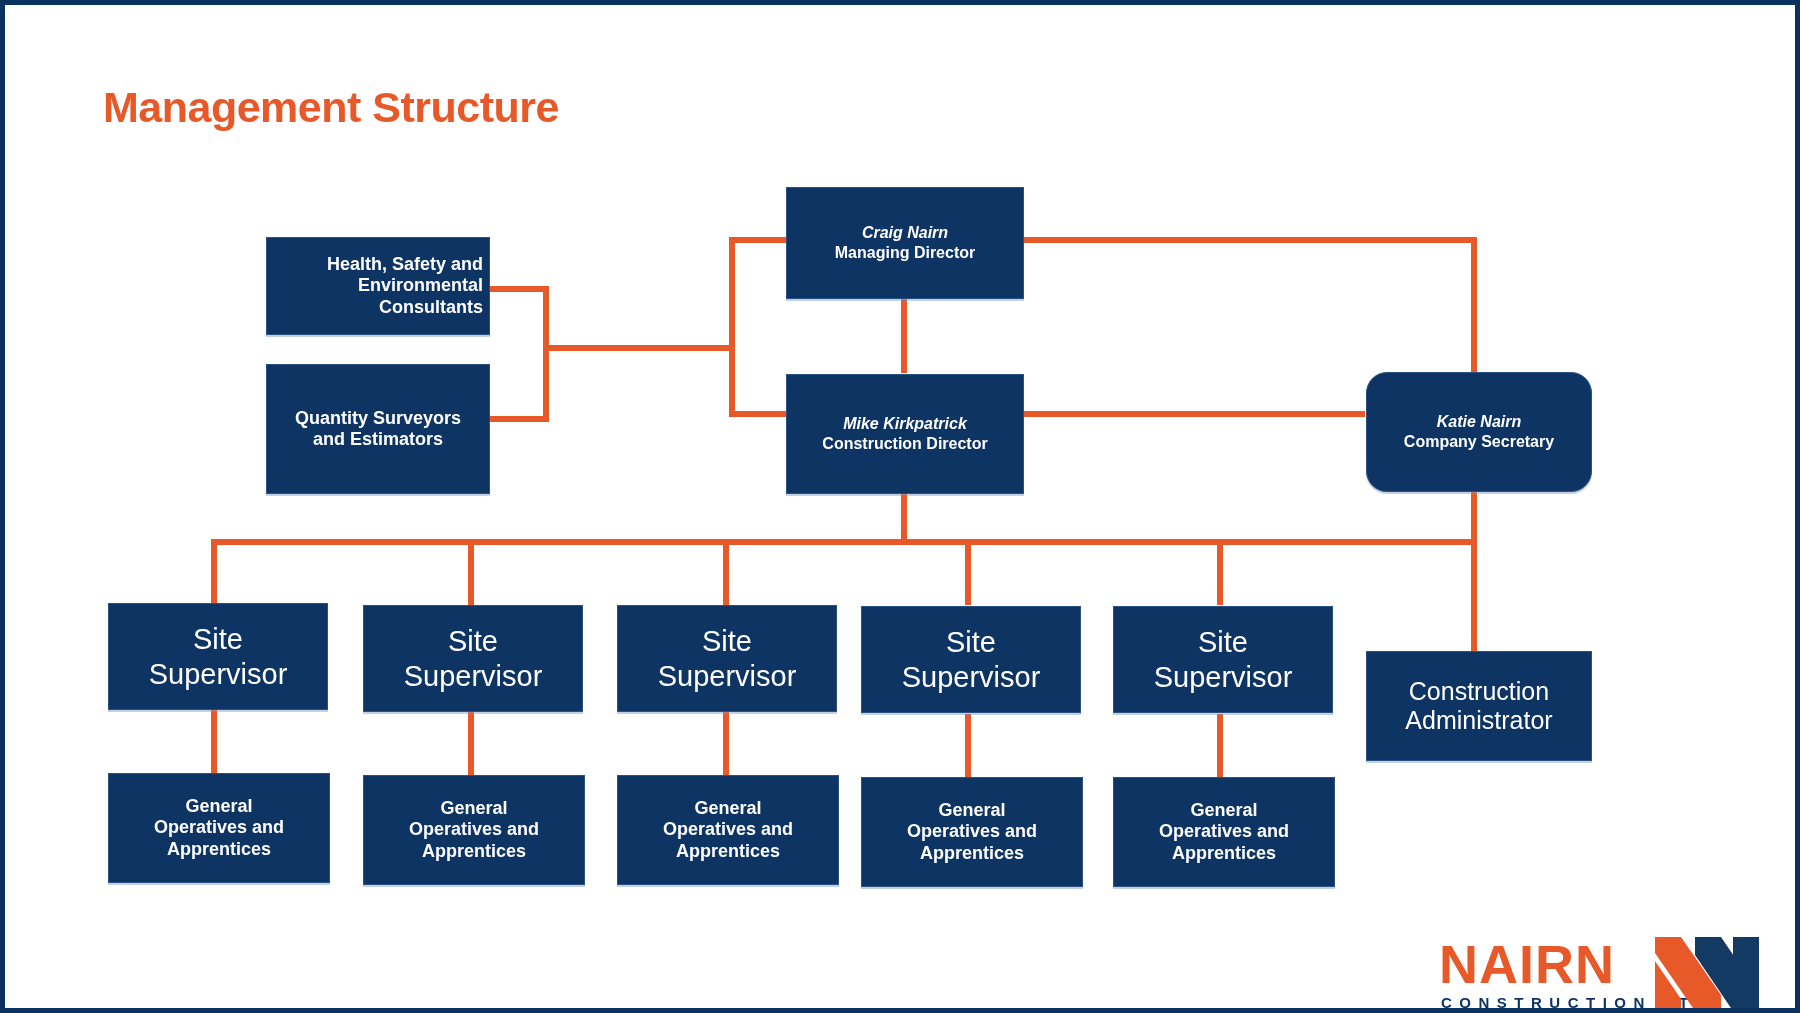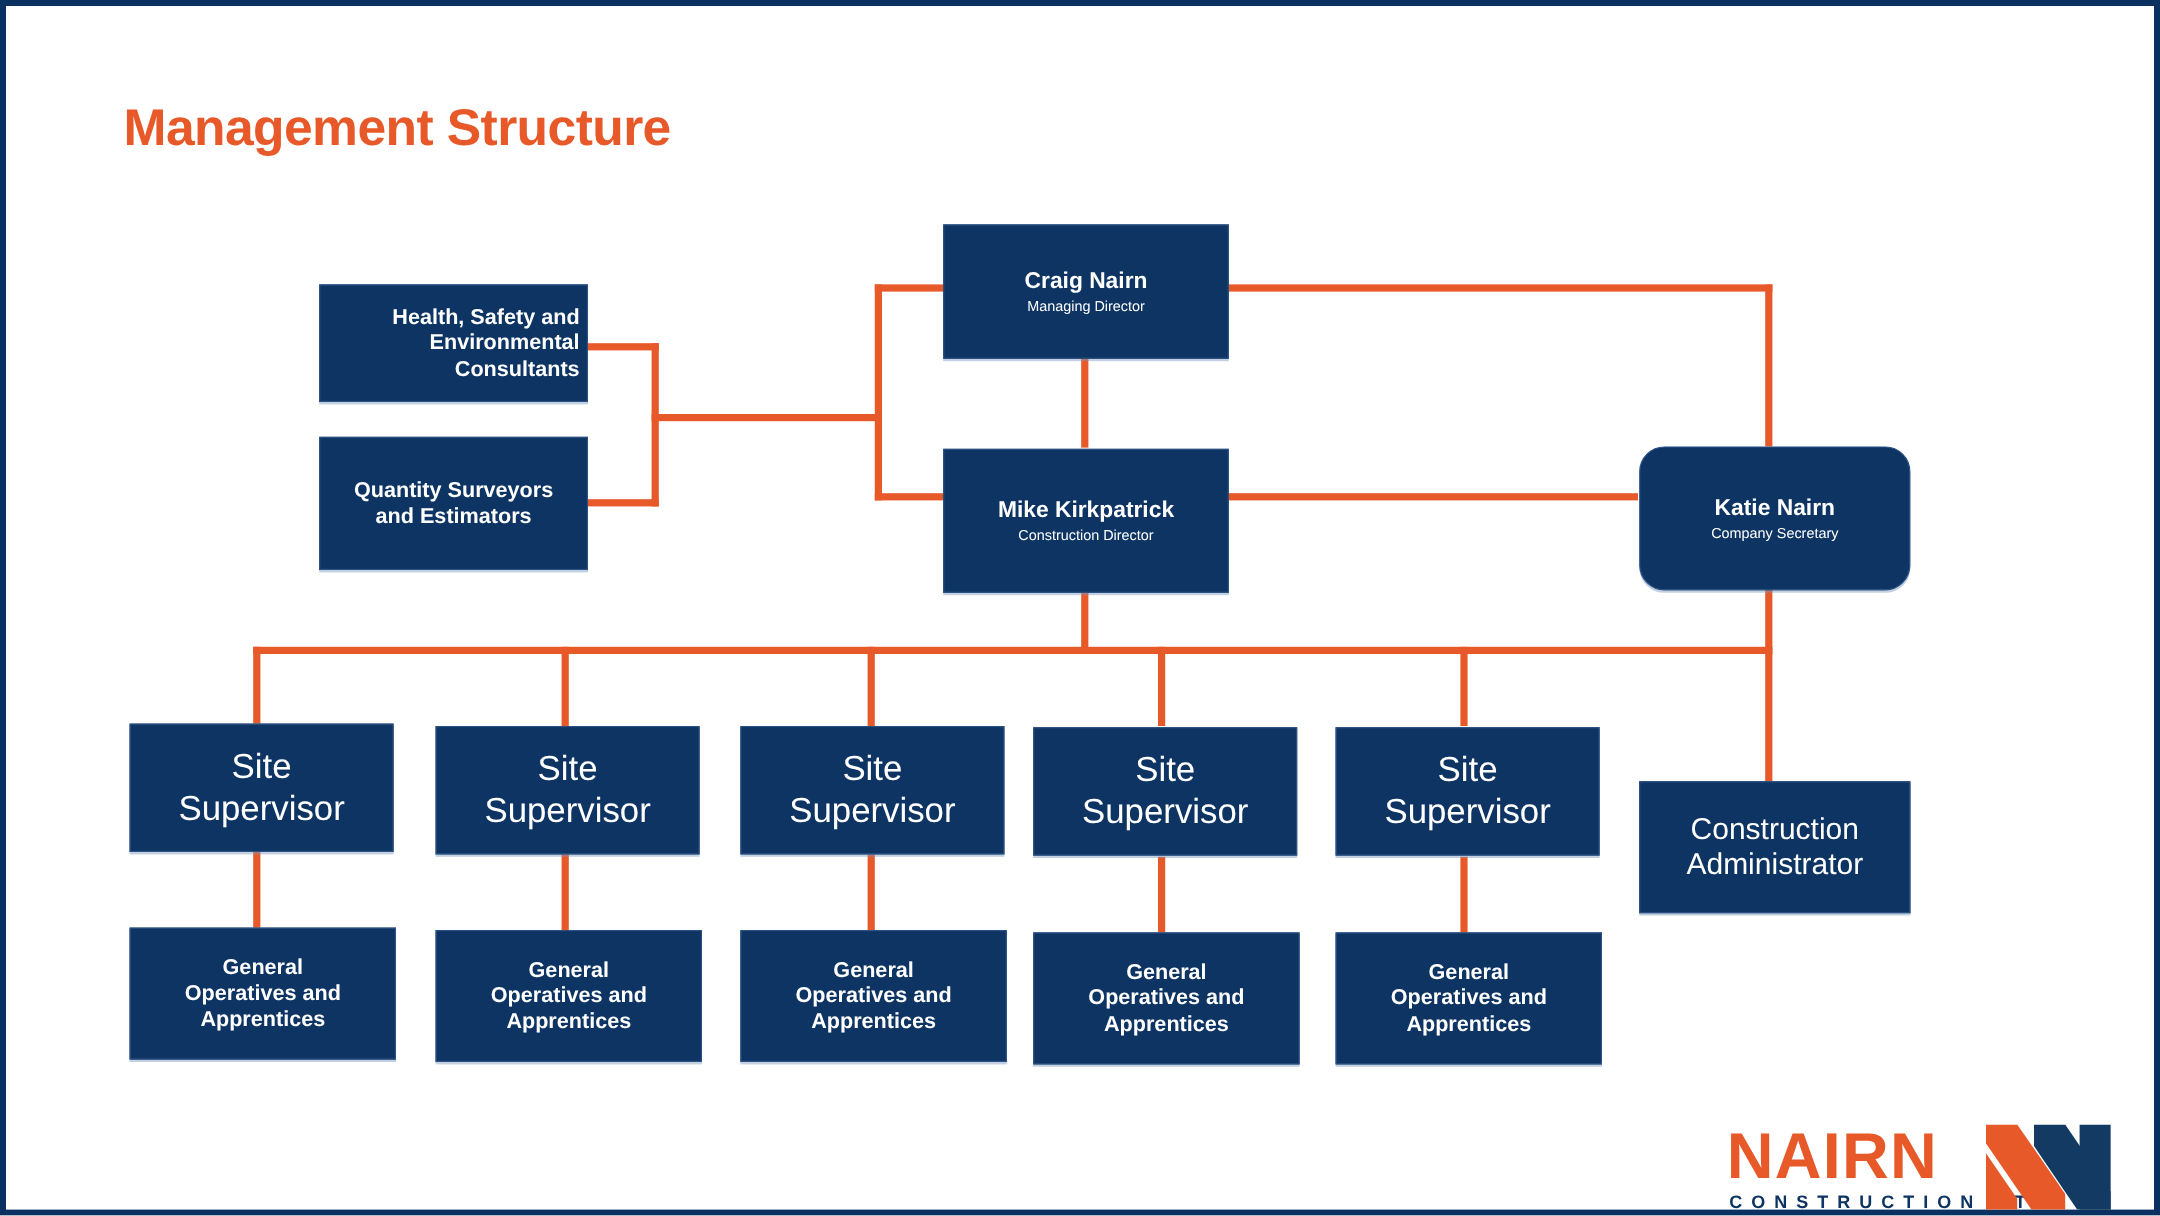--- a/index.html
+++ b/index.html
@@ -46,27 +46,28 @@
     box-sizing: border-box;
     border: 1px solid #2a5183;
     box-shadow: 0 2px 0 rgba(120,150,190,0.45);
     z-index: 3;
     line-height: 1.18;
     padding: 4px 6px;
   }
   .box .inner { width: 100%; }
 
   .name-line {
-    font-size: 19px;
+    font-size: 16px;
     font-weight: 600;
     display: block;
+    font-style: italic;
   }
   .role-line {
-    font-size: 12px;
-    font-weight: normal;
+    font-size: 16px;
+    font-weight: bold;
     display: block;
     margin-top: 1px;
   }
   .plain-small {
     font-size: 18px;
     font-weight: bold;
     display: block;
   }
   .plain-large {
     font-size: 29px;
@@ -175,21 +176,21 @@
   </div>
 
   <div class="box" style="left:261px; top:232px; width:224px; height:98px;text-align:right;">
     <div class="inner">
       <span class="plain-small">Health, Safety and</span>
       <span class="plain-small">Environmental</span>
       <span class="plain-small">Consultants</span>
     </div>
   </div>
 
-  <div class="box" style="left:261px; top:359px; width:224px; height:111px;">
+  <div class="box" style="left:261px; top:359px; width:224px; height:130px;">
     <div class="inner">
       <span class="plain-small">Quantity Surveyors</span>
       <span class="plain-small">and Estimators</span>
     </div>
   </div>
 
   <div class="box" style="left:781px; top:369px; width:238px; height:120px;justify-content:flex-end;">
     <div class="inner">
       <span class="name-line">Mike Kirkpatrick</span>
       <span class="role-line">Construction Director</span>

